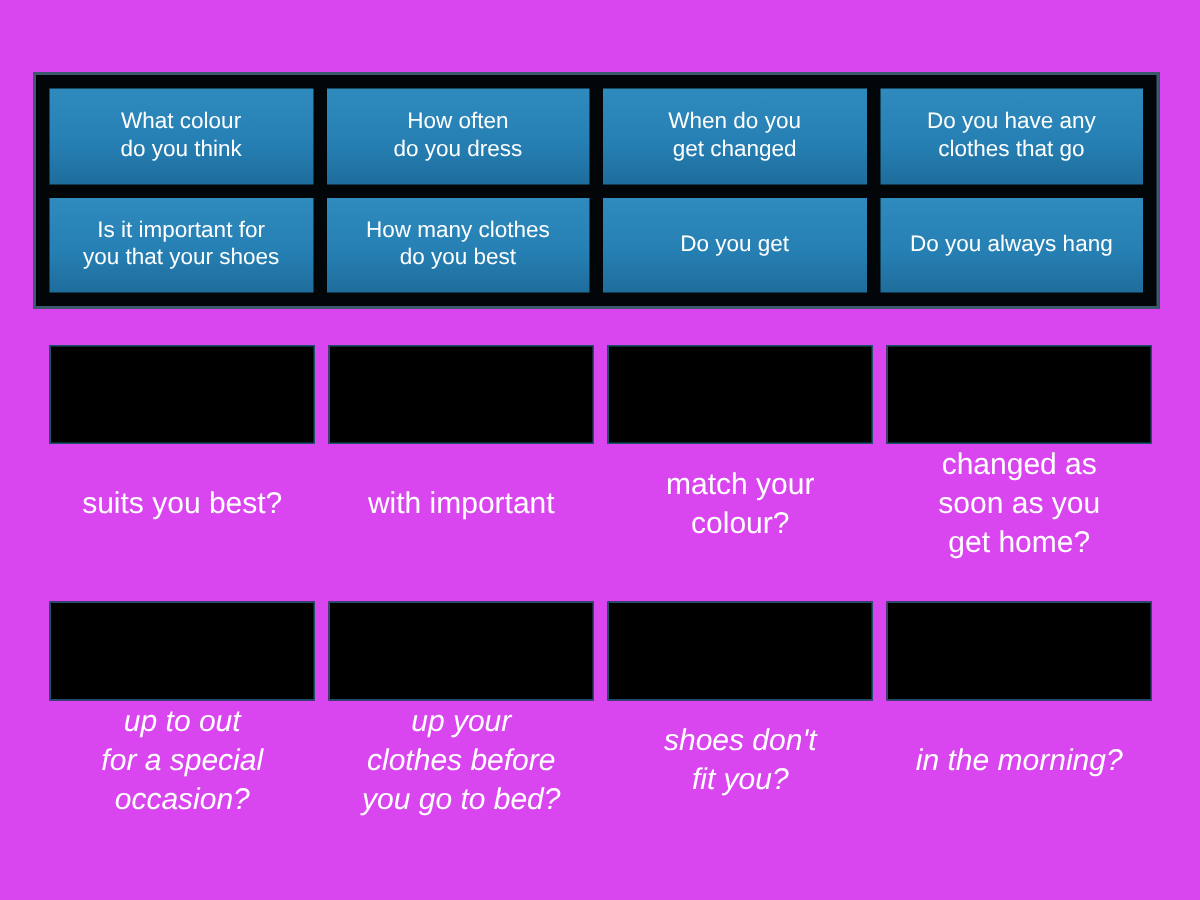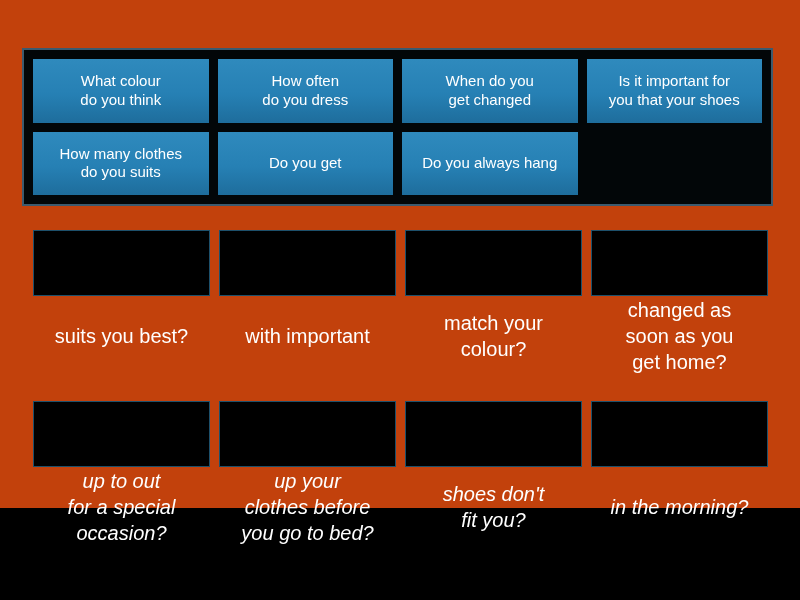--- a/index.html
+++ b/index.html
@@ -7,22 +7,22 @@
     padding: 0;
     background: #000000;
     width: 800px;
     height: 600px;
     overflow: hidden;
     font-family: "Liberation Sans", "DejaVu Sans", sans-serif;
   }
   .stage {
     position: relative;
     width: 800px;
-    height: 508px;
-    background: #c2410c;
+    height: 600px;
+    background: #d946ef;
   }
   
   .tile-panel {
     position: absolute;
     left: 22px;
     top: 48px;
     width: 751px;
     height: 158px;
     border: 2px solid #3c5a6e;
     background: #020608;
@@ -83,24 +83,26 @@
 
 <div class="stage">
 
   <div class="tile-panel">
     <div class="tile">What colour
 do you think</div>
     <div class="tile">How often
 do you dress</div>
     <div class="tile">When do you
 get changed</div>
+    <div class="tile">Do you have any
+clothes that go</div>
     <div class="tile">Is it important for
 you that your shoes</div>
     <div class="tile">How many clothes
-do you suits</div>
+do you best</div>
     <div class="tile">Do you get</div>
     <div class="tile">Do you always hang</div>
   </div>
 
   <div class="answer-row row1">
     <div class="answer-cell">
       <div class="drop-slot"></div>
       <div class="caption">suits you best?</div>
     </div>
     <div class="answer-cell">

